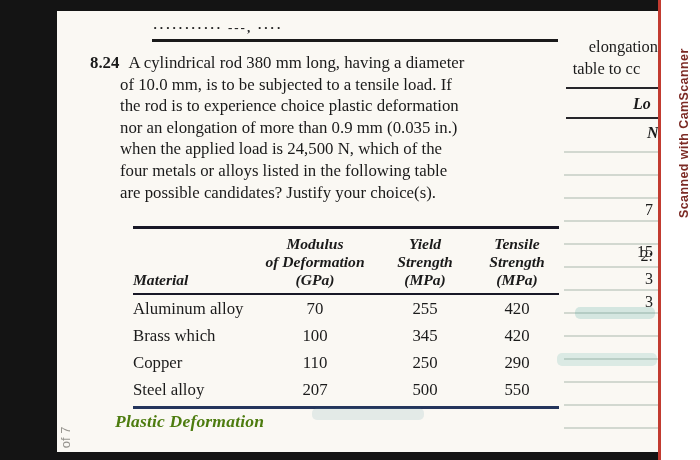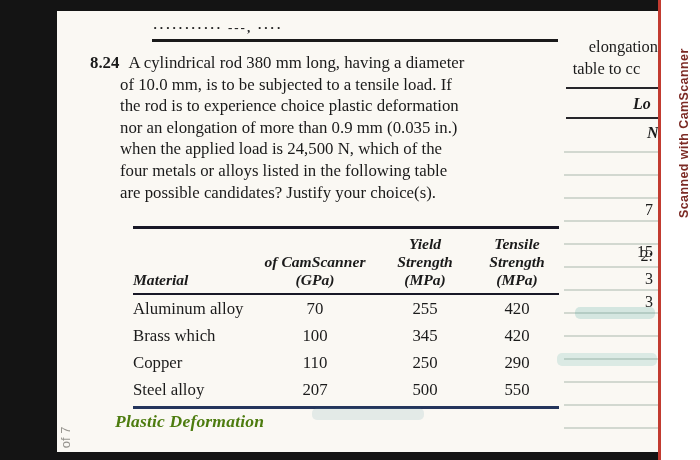--- a/index.html
+++ b/index.html
@@ -91,21 +91,22 @@
       <div class="pline">when the applied load is 24,500 N, which of the</div>
       <div class="pline">four metals or alloys listed in the following table</div>
       <div class="pline">are possible candidates? Justify your choice(s).</div>
     </div>
 
     <div class="mtable">
       <div class="t-toprule"></div>
       <div class="thead">
         <span class="mat-h">Material</span>
         <span>
-          <span>of CamScanner</span>
+          <span>Modulus</span>
+          <span>of Deformation</span>
           <span>(GPa)</span>
         </span>
         <span>
           <span>Yield</span>
           <span>Strength</span>
           <span>(MPa)</span>
         </span>
         <span>
           <span>Tensile</span>
           <span>Strength</span>

